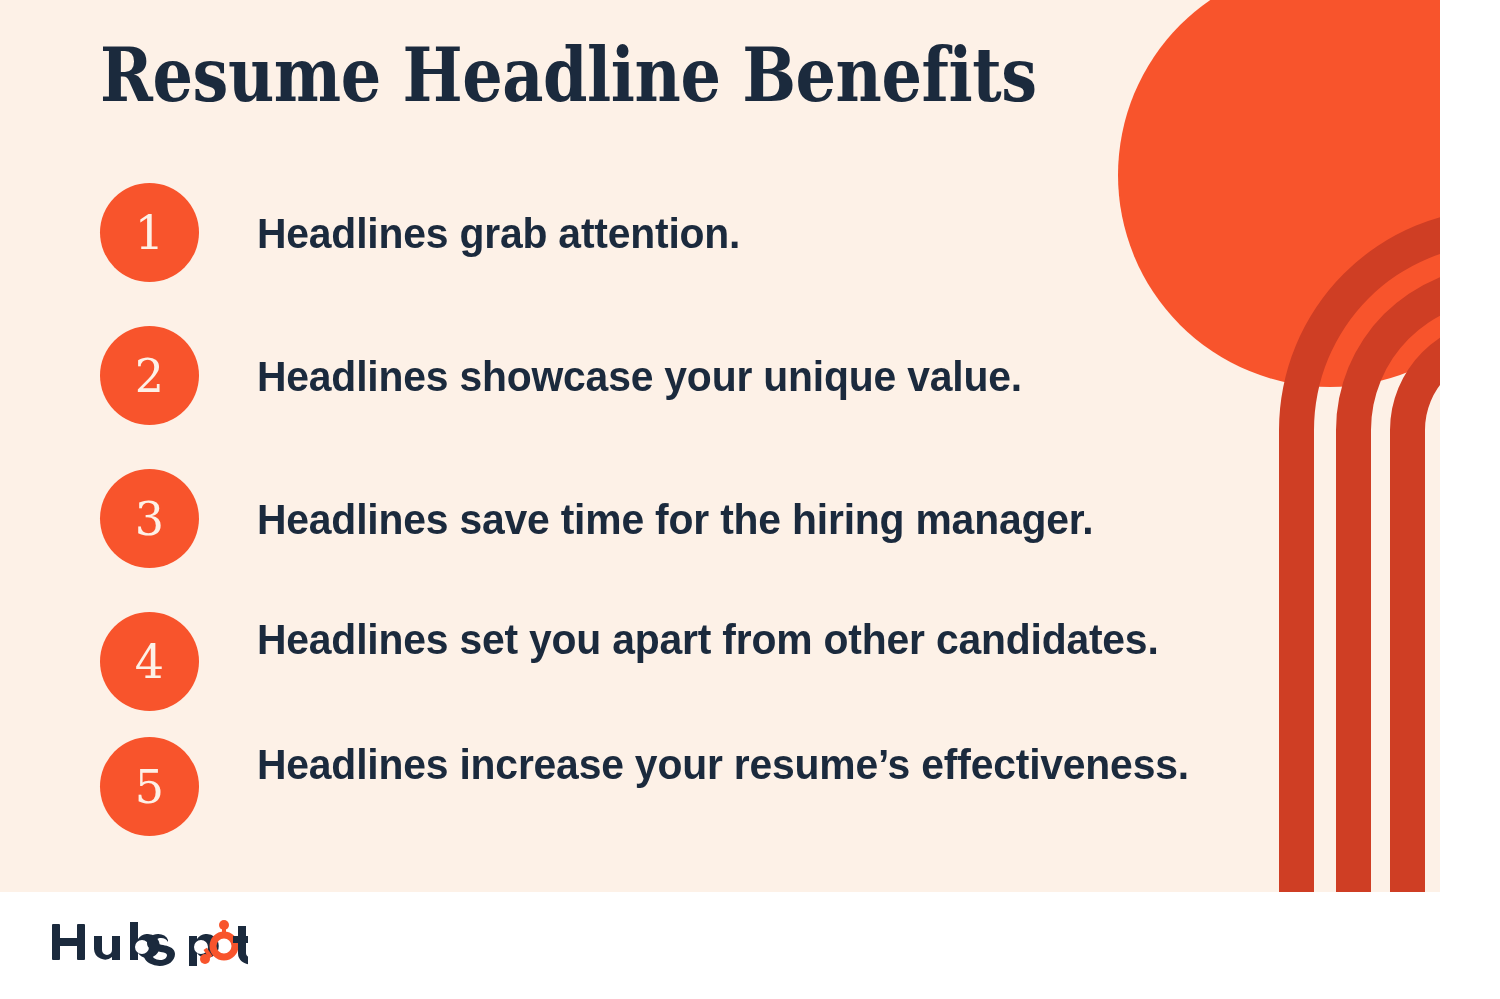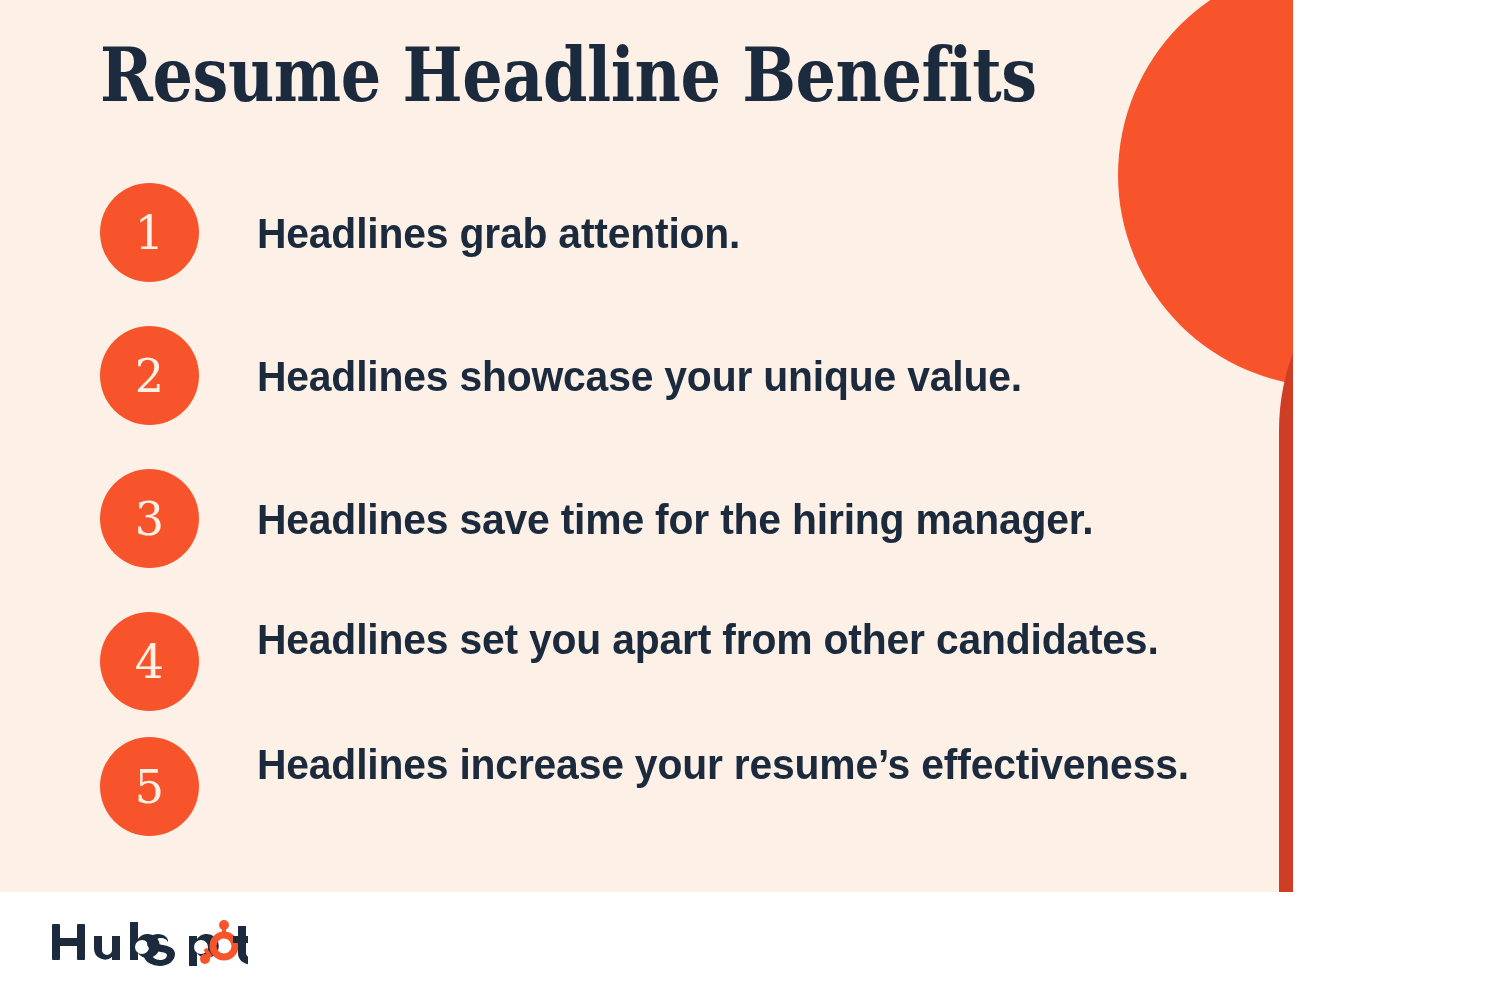--- a/index.html
+++ b/index.html
@@ -6,21 +6,21 @@
     margin: 0;
     padding: 0;
     background: #ffffff;
   }
   body {
     font-family: "Liberation Sans", sans-serif;
   }
 
   .poster {
     position: relative;
-    width: 1293px;
+    width: 1440px;
     height: 999px;
     overflow: hidden;
     background: #ffffff;
   }
 
   
   .canvas {
     position: absolute;
     left: 0;
     top: 0;

